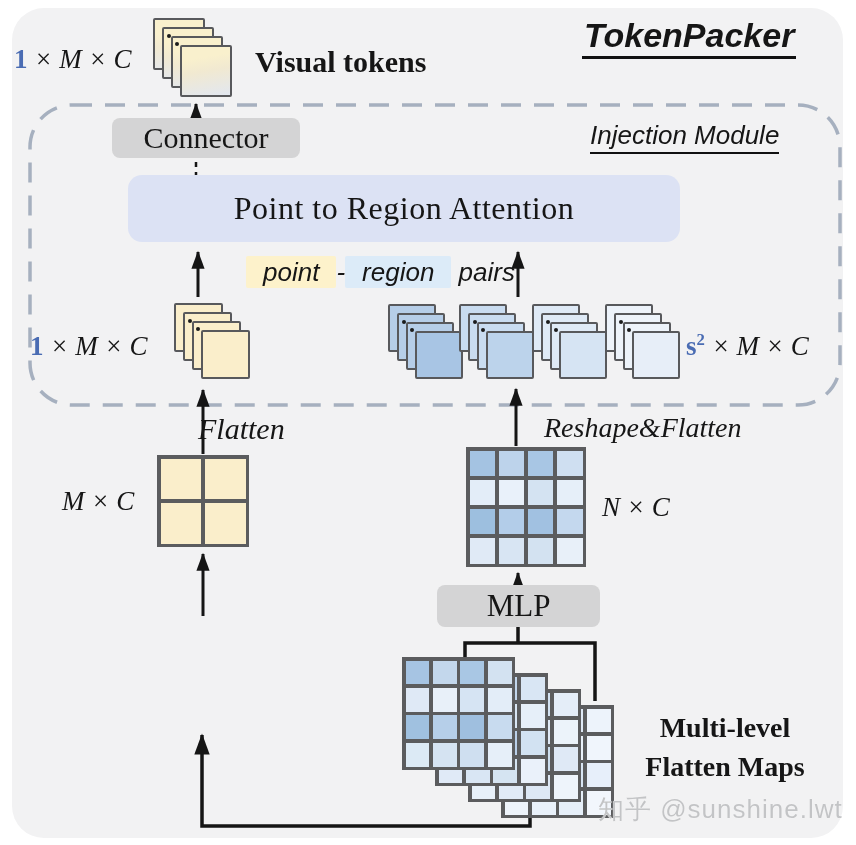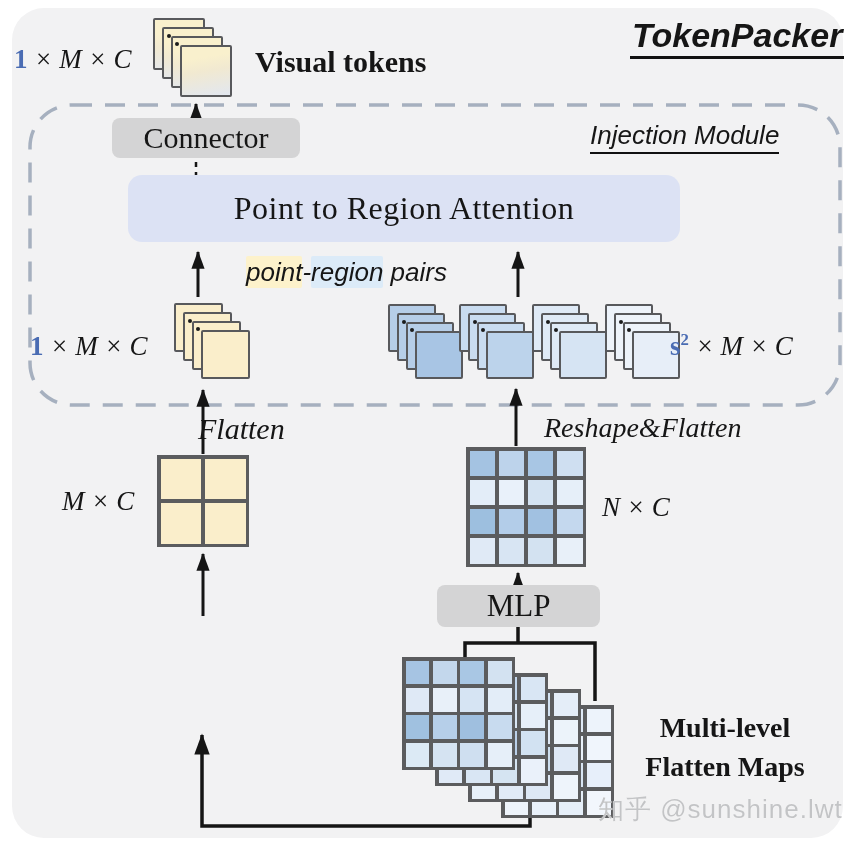--- a/index.html
+++ b/index.html
@@ -44,21 +44,21 @@
         padding:3.5px;gap:3.5px;}
   .grid .cell{width:100%;height:100%;}
   #grid-mc{left:157px;top:455px;width:92px;height:92px;}
   #grid-nc{left:466px;top:447px;width:120px;height:120px;}
   .fmap{width:113px;height:113px;}
   #fmap-d{left:501px;top:705px;}
   #fmap-c{left:468px;top:689px;}
   #fmap-b{left:435px;top:673px;}
   #fmap-a{left:402px;top:657px;}
 
-  .hl{padding:1px 0;border-radius:2px;}
+  .hl{padding:1px 17px;border-radius:2px;}
   .watermark{font-family:"Liberation Sans","DejaVu Sans",sans-serif;color:#c3c4c6;
              font-size:26px;letter-spacing:1px;text-shadow:0 0 1px #ffffff;}
 </style>
 </head>
 <body>
 
 <div class="canvas">
 
   <div class="panel" style="background: rgb(242, 242, 243);"></div>
 
@@ -100,21 +100,21 @@
   <div class="stack sz52" style="left:153px;top:18px;width:80px;height:80px;">
     <div class="card c0" style="background: linear-gradient(170deg, rgb(249, 240, 205) 25%, rgb(241, 233, 209) 50%, rgb(226, 231, 240) 100%);"></div>
     <div class="card c1" style="background: linear-gradient(170deg, rgb(249, 240, 205) 25%, rgb(241, 233, 209) 50%, rgb(226, 231, 240) 100%);"></div>
     <div class="card c2" style="background: linear-gradient(170deg, rgb(249, 240, 205) 25%, rgb(241, 233, 209) 50%, rgb(226, 231, 240) 100%);"></div>
     <div class="card c3" style="background: linear-gradient(170deg, rgb(249, 240, 205) 25%, rgb(241, 233, 209) 50%, rgb(226, 231, 240) 100%);"></div>
     <div class="dots"></div>
   </div>
 
   <div class="abs serifbold" style="left:255px;top:45px;font-size:30px;">Visual tokens</div>
 
-  <div class="abs title" style="left:582px;top:16px;margin-left:48px;">TokenPacker</div>
+  <div class="abs title" style="left:582px;top:16px;">TokenPacker</div>
 
   <div class="abs modlabel" style="left:590px;top:120px;">Injection Module</div>
 
   <div class="abs attn" style="left: 128px; top: 175px; width: 552px; height: 67px; background: rgb(220, 226, 244);">
     <span>Point to Region Attention</span>
   </div>
 
   <div class="abs graybox" style="left: 112px; top: 118px; width: 188px; height: 40px; font-size: 30px; background: rgb(212, 212, 213);">
     <span>Connector</span>
   </div>
@@ -157,21 +157,21 @@
     <div class="dots"></div>
   </div>
   <div class="stack sz48" style="left:605px;top:304px;width:75px;height:75px;">
     <div class="card c0" style="background: rgb(237, 243, 250);"></div>
     <div class="card c1" style="background: rgb(237, 243, 250);"></div>
     <div class="card c2" style="background: rgb(237, 243, 250);"></div>
     <div class="card c3" style="background: rgb(231, 238, 248);"></div>
     <div class="dots"></div>
   </div>
 
-  <div class="abs dim" style="left:670px;top:330px;">
+  <div class="abs dim" style="left:686px;top:330px;">
     <span class="blue ital">s</span><sup class="blue">2</sup><span> × M × C</span>
   </div>
 
   <div class="abs ital" style="left:198px;top:412px;font-size:30px;">Flatten</div>
   <div class="abs ital" style="left:544px;top:412px;font-size:28px;">Reshape&amp;Flatten</div>
 
   <div class="abs dim" style="left:62px;top:486px;">M × C</div>
   <div id="grid-mc" class="grid" style="grid-template-columns: repeat(2, 1fr);">
       <div class="cell" style="background: rgb(250, 238, 203);"></div>
       <div class="cell" style="background: rgb(250, 238, 203);"></div>

